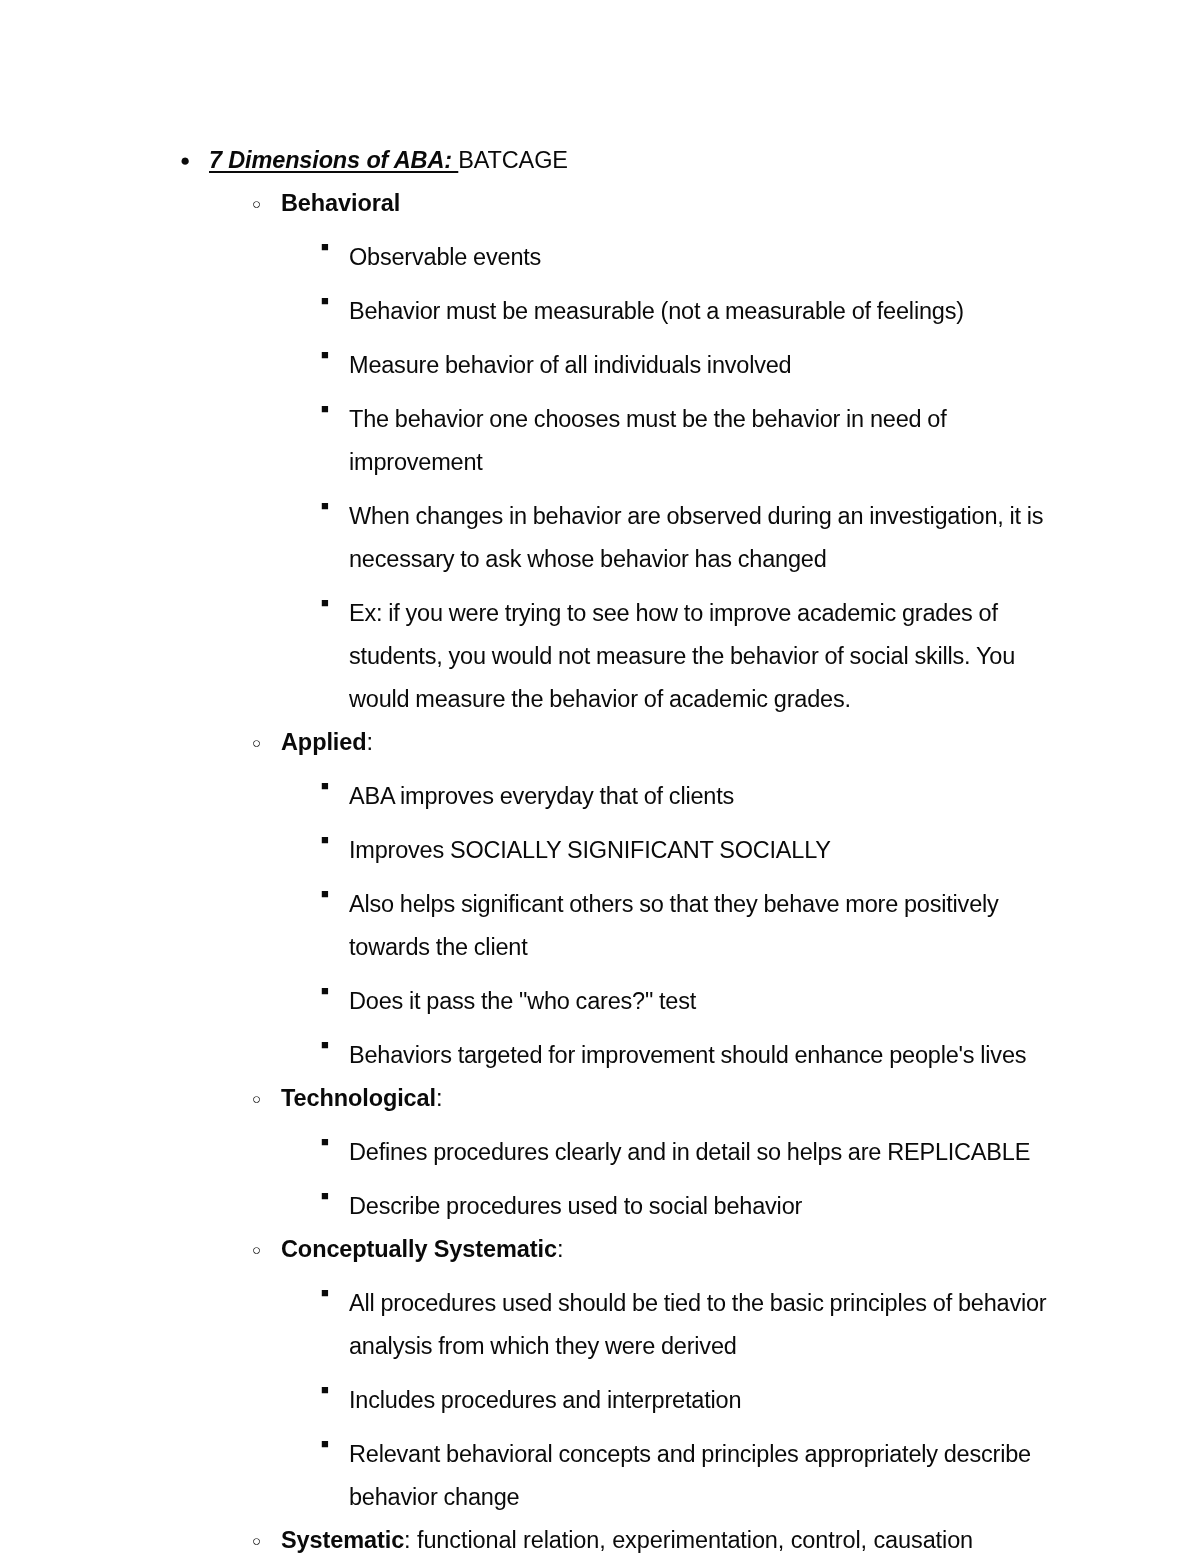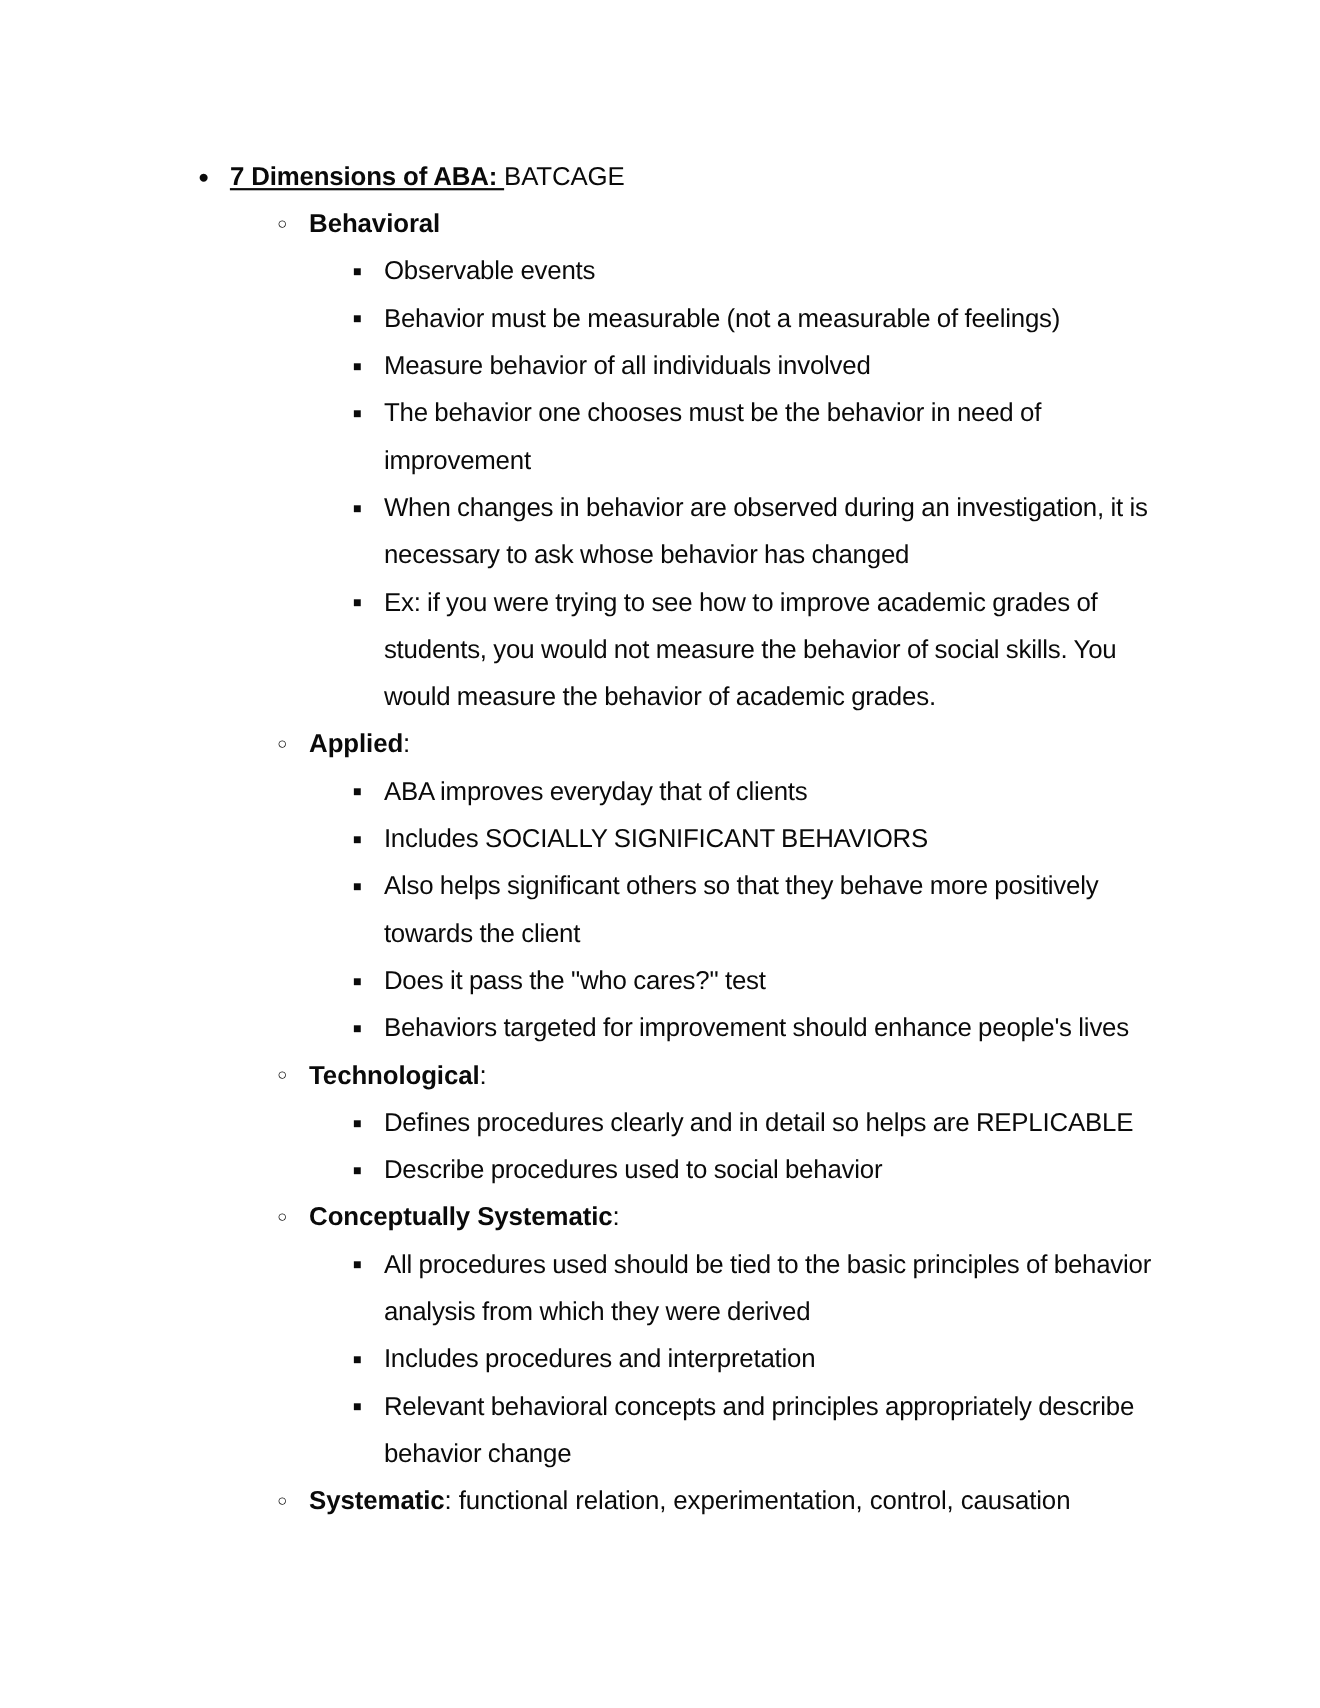--- a/index.html
+++ b/index.html
@@ -55,20 +55,21 @@
     line-height: 43px;
   }
   .lvl1 .row-text {
     font-size: 23.5px;
     letter-spacing: -0.15px;
   }
   .lvl1 .row-text .lead {
     font-weight: bold;
     text-decoration: underline;
     text-underline-offset: 3px;
+    font-style: italic;
   }
   .lvl1 .row-text .tail {
     font-weight: normal;
   }
 
   
   .lvl2 { margin-left: 72px; }
   .lvl2 > .marker {
     width: 29px;
     font-size: 15px;
@@ -91,20 +92,21 @@
   .lvl3 > .marker {
     width: 28px;
     font-size: 13px;
     line-height: 43px;
   }
   .lvl3 .row-text {
     font-size: 23.5px;
     font-weight: normal;
     letter-spacing: -0.2px;
     word-spacing: -0.4px;
+    margin-top: 11px;
   }
 </style>
 </head>
 <body>
 
 <div class="page">
   <div class="doc-body">
 
     <div class="row lvl1">
       <span class="marker">●</span>
@@ -143,21 +145,21 @@
     <div class="row lvl2">
       <span class="marker">○</span>
       <span class="row-text"><span class="lead">Applied</span><span class="tail">:</span></span>
     </div>
     <div class="row lvl3">
       <span class="marker">■</span>
       <span class="row-text">ABA improves everyday that of clients</span>
     </div>
     <div class="row lvl3">
       <span class="marker">■</span>
-      <span class="row-text">Includes SOCIALLY SIGNIFICANT BEHAVIORS</span>
+      <span class="row-text">Improves SOCIALLY SIGNIFICANT SOCIALLY</span>
     </div>
     <div class="row lvl3">
       <span class="marker">■</span>
       <span class="row-text">Also helps significant others so that they behave more positively towards the client</span>
     </div>
     <div class="row lvl3">
       <span class="marker">■</span>
       <span class="row-text">Does it pass the "who cares?" test</span>
     </div>
     <div class="row lvl3">

